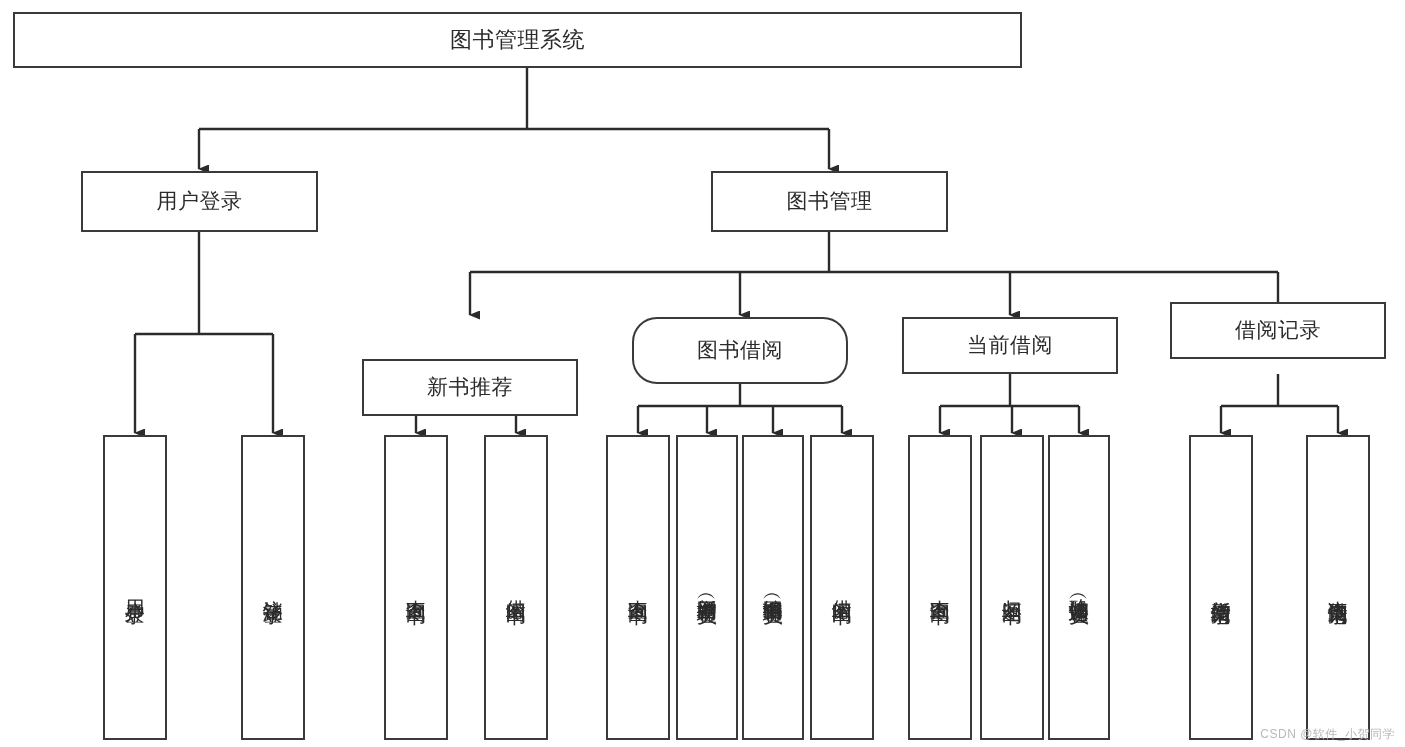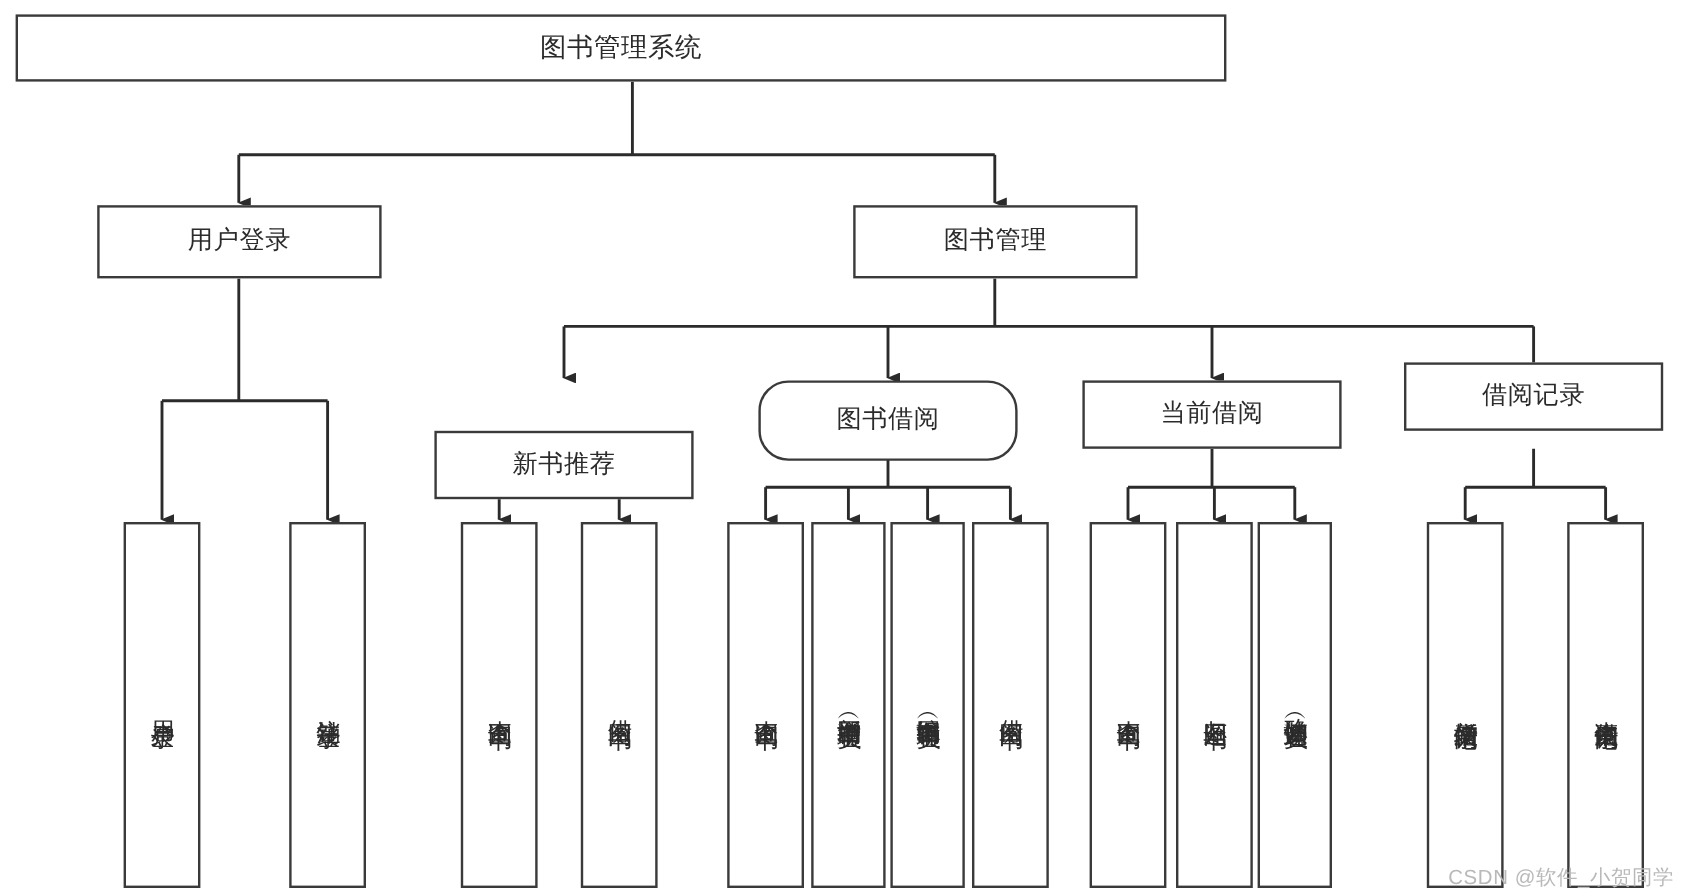--- a/index.html
+++ b/index.html
@@ -62,21 +62,21 @@
     letter-spacing: 2px;
     max-height: 296px;
   }
   .node.vert.tall .label {
     letter-spacing: 1px;
   }
   #watermark {
     position: absolute;
     right: 10px;
     bottom: 4px;
-    font-size: 17px;
+    font-size: 12px;
     color: #b9b9b9;
     letter-spacing: 0.5px;
     white-space: nowrap;
     font-family: "Liberation Sans", "DejaVu Sans", sans-serif;
   }
 </style>
 </head>
 <body>
 
 <div id="canvas">

